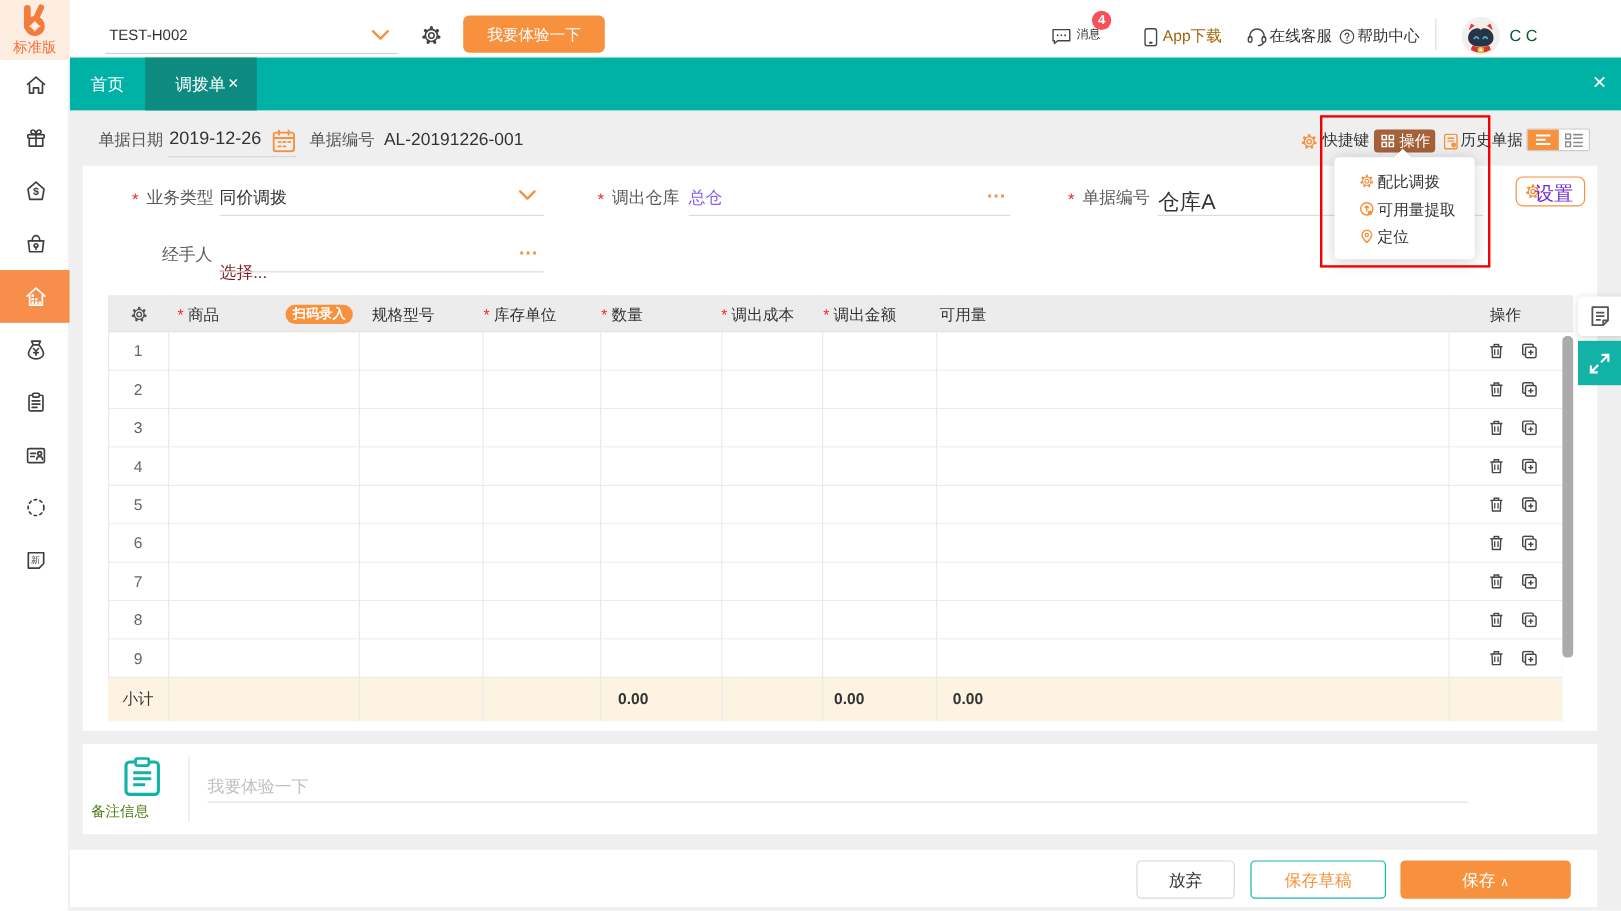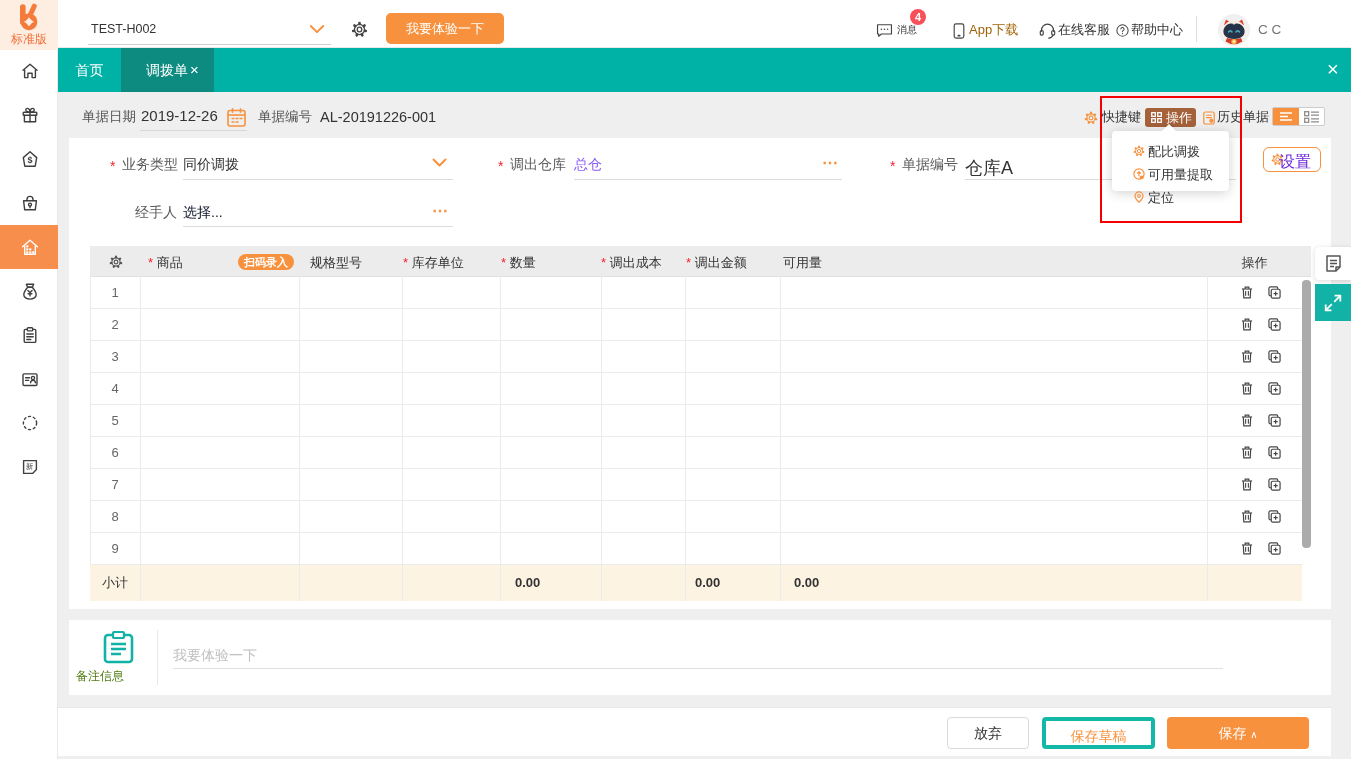--- a/index.html
+++ b/index.html
@@ -56,21 +56,21 @@
 <path d="M6 11 l2-5.5 5 3.5z" fill="#dd3a2c"></path>
     <path d="M26 11 l-2-5.5-5 3.5z" fill="#dd3a2c"></path>
 <ellipse cx="16" cy="17.5" rx="11.5" ry="11" fill="#f9ede2"></ellipse>
 <path d="M5.6 15.5 q2-5.5 7-6 q2.6-0.3 3.4 1.4 q0.8-1.7 3.4-1.4 q5 0.5 7 6 q0.8 4-1.6 6.5 q-2.8 3-8.8 3 t-8.8-3 q-2.4-2.5-1.6-6.5z" fill="#263349"></path>
 <path d="M10.6 18 q1.7-2.4 3.4 0" fill="none" stroke="#4fb3c6" stroke-width="1.5" stroke-linecap="round"></path>
     <path d="M18 18 q1.7-2.4 3.4 0" fill="none" stroke="#4fb3c6" stroke-width="1.5" stroke-linecap="round"></path>
 <path d="M7.6 27.5 q8.4 5.5 16.8 0 l-1.4-3.6 q-7 2.8-14 0z" fill="#d33a28"></path>
 <circle cx="16" cy="27.6" r="2.7" fill="#f5b63f"></circle>
     <circle cx="16" cy="27.6" r="1.1" fill="#fff"></circle>
 </svg>
-<div class="a" style="left:1258px;top:0;height:59px;line-height:59px;font-size:13.5px;color:#737373">C C</div>
+<div class="a" style="left:1258px;top:0;height:59px;line-height:59px;font-size:13.5px;color:#14532d">C C</div>
 
 <div class="a" style="left:58px;top:48px;width:1293px;height:44px;background:#00b2a6"></div>
 <div class="a" style="left:58px;top:48px;width:63px;height:44px;color:#fff;text-align:center;line-height:44px;font-size:14px">首页</div>
 <div class="a" style="left:121px;top:48px;width:93px;height:44px;background:#0d8b80"></div>
 <div class="a" style="left:146px;top:48px;height:44px;line-height:44px;color:#fff;font-size:14px">调拨单</div>
 <div class="a" style="left:190px;top:48px;height:44px;line-height:43px;color:#fff;font-size:15px">×</div>
 <div class="a" style="left:1327px;top:48px;width:24px;height:44px;color:#fff;font-size:20px;line-height:42px;font-weight:400">×</div>
 
 <div class="a" style="left:82px;top:104px;height:26px;line-height:26px;font-size:13.5px;color:#555">单据日期</div>
 <div class="a" style="left:141px;top:103px;height:26px;line-height:26px;font-size:15px;color:#333">2019-12-26</div>
@@ -142,21 +142,21 @@
 <div class="a" style="left:1263px;top:147px;width:58px;height:25px;border:1px solid #f7913d;border-radius:6px;background:#fff">
   <svg style="position:absolute;left:7px;top:5px" width="13" height="13" viewBox="0 0 20 20">
       <circle cx="10" cy="10" r="5.9" fill="none" stroke="#f7913d" stroke-width="1.6"></circle>
       <path d="M10.00 3.40 L10.00 2.40 M15.16 5.88 L15.94 5.26 M16.43 11.47 L17.41 11.69 M12.86 15.95 L13.30 16.85 M7.14 15.95 L6.70 16.85 M3.57 11.47 L2.59 11.69 M4.84 5.88 L4.06 5.26" stroke="#f7913d" stroke-width="3.1" stroke-linecap="round" fill="none"></path>
       <circle cx="10" cy="10" r="2.7" fill="none" stroke="#f7913d" stroke-width="1.6"></circle>
     </svg>
   <span style="position:absolute;left:15px;top:4px;font-size:16px;color:#6d28d9">设置</span>
 </div>
 
 <div class="a" style="left:135px;top:204px;font-size:14px;color:#5a5a5a">经手人</div>
-<div class="a" style="left:183px;top:204px;font-size:14px;color:#0f172a">选择...</div>
+<div class="a" style="left:183px;top:219px;font-size:14px;color:#7f1d1d">选择...</div>
 <div class="a" style="left:432px;top:201px;font-size:16px;color:#f7913d;font-weight:bold">⋯</div>
 <div class="a" style="left:183px;top:226px;width:270px;height:1px;background:#dcdcdc"></div>
 
 <div id="tablebox" class="a" style="left:90px;top:246px;width:983px;height:356px">
     <div style="position:absolute;left:0;top:0;width:1221px;height:31px;background:#ececec;border-bottom:1px solid #e0e0e0"></div>
     <div style="position:absolute;left:50px;top:0;width:1px;height:355px;background:#ebebeb"></div>
     <div style="position:absolute;left:209px;top:0;width:1px;height:355px;background:#ebebeb"></div>
     <div style="position:absolute;left:312px;top:0;width:1px;height:355px;background:#ebebeb"></div>
     <div style="position:absolute;left:410px;top:0;width:1px;height:355px;background:#ebebeb"></div>
     <div style="position:absolute;left:511px;top:0;width:1px;height:355px;background:#ebebeb"></div>
@@ -331,21 +331,21 @@
       <path d="M8 13 h15 M8 18 h15 M8 23 h10" stroke="#11b3a6" stroke-width="2.6"></path>
     </svg>
   <div style="position:absolute;left:7px;top:48px;font-size:12px;color:#4d7c0f">备注信息</div>
   <div style="position:absolute;left:88px;top:10px;width:1px;height:55px;background:#e8e8e8"></div>
   <div style="position:absolute;left:104px;top:27px;font-size:14px;color:#c0c0c0">我要体验一下</div>
   <div style="position:absolute;left:104px;top:48px;width:1050px;height:1px;background:#e0e0e0"></div>
 </div>
 
 <div class="a" style="left:58px;top:707px;width:1273px;height:49px;background:#fff;border-top:1px solid #e8e8e8"></div>
 <div class="a" style="left:947px;top:717px;width:82px;height:32px;background:#fff;border:1px solid #d9d9d9;border-radius:4px;text-align:center;line-height:30px;font-size:14px;color:#333">放弃</div>
-<div class="a" style="left:1042px;top:717px;width:113px;height:32px;background:#fff;border:4px solid #14b8a6;border-radius:4px;text-align:center;line-height:30px;font-size:14px;color:#f7913d">保存草稿</div>
+<div class="a" style="left:1042px;top:717px;width:113px;height:32px;background:#fff;border:1px solid #14b8a6;border-radius:4px;text-align:center;line-height:30px;font-size:14px;color:#f7913d">保存草稿</div>
 <div class="a" style="left:1167px;top:717px;width:142px;height:32px;background:#f7913d;border-radius:4px;text-align:center;line-height:32px;font-size:14px;color:#fff">保存 <span style="font-size:10px">∧</span></div>
 
 <div class="a" style="left:0;top:0;width:58px;height:759px;background:#fff;border-right:1px solid #e8e8e8"></div>
 <div class="a" style="left:0;top:0;width:58px;height:50px;background:#fdeee1">
   <svg style="position:absolute;left:0;top:0" width="58" height="50" viewBox="0 0 58 50">
     <path d="M22.8 7 L22.8 22" fill="none" stroke="#f47b3c" stroke-width="5.6" stroke-linecap="round"></path>
     <circle cx="29" cy="21.8" r="5.6" fill="none" stroke="#f47b3c" stroke-width="5.6"></circle>
     <path d="M34.2 6.2 L30 15.5" fill="none" stroke="#f47b3c" stroke-width="5" stroke-linecap="round"></path>
     <path d="M29 17.2 L31.2 20.2 34 21.8 31.2 23.4 29 26.4 26.8 23.4 24 21.8 26.8 20.2z" fill="#fdeee1"></path>
   </svg>
@@ -419,21 +419,21 @@
     </svg>
 </div>
 <div class="a" style="left:1315px;top:284px;width:36px;height:37px;background:#12b2a6">
   <svg style="position:absolute;left:9px;top:10px" width="18" height="18" viewBox="0 0 18 18">
       <path d="M10.6 1.7 h5.7 v5.7 M7.4 16.3 H1.7 v-5.7" fill="none" stroke="#fff" stroke-width="1.8"></path>
       <path d="M15.6 2.4 L10.2 7.8 M2.4 15.6 L7.8 10.2" stroke="#fff" stroke-width="1.8"></path>
       <path d="M10.2 7.8 h2.5 M10.2 7.8 v-2.5 M7.8 10.2 h-2.5 M7.8 10.2 v2.5" stroke="#fff" stroke-width="1.8" opacity="0"></path>
     </svg>
 </div>
 
-<div class="a" style="left:1112px;top:131px;width:117px;height:60px;background:#fff;border-radius:4px;box-shadow:0 2px 12px rgba(0,0,0,0.18)">
+<div class="a" style="left:1112px;top:131px;width:117px;height:85px;background:#fff;border-radius:4px;box-shadow:0 2px 12px rgba(0,0,0,0.18)">
   <div style="position:absolute;left:52px;top:-5px;width:10px;height:10px;background:#fff;transform:rotate(45deg);box-shadow:-2px -2px 4px rgba(0,0,0,0.06)"></div>
   <svg style="position:absolute;left:21px;top:14px" width="12" height="12" viewBox="0 0 20 20">
       <circle cx="10" cy="10" r="5.9" fill="none" stroke="#f7913d" stroke-width="1.6"></circle>
       <path d="M10.00 3.40 L10.00 2.40 M15.16 5.88 L15.94 5.26 M16.43 11.47 L17.41 11.69 M12.86 15.95 L13.30 16.85 M7.14 15.95 L6.70 16.85 M3.57 11.47 L2.59 11.69 M4.84 5.88 L4.06 5.26" stroke="#f7913d" stroke-width="3.1" stroke-linecap="round" fill="none"></path>
       <circle cx="10" cy="10" r="2.7" fill="none" stroke="#f7913d" stroke-width="1.6"></circle>
     </svg>
   <div style="position:absolute;left:36px;top:12px;font-size:13px;color:#333">配比调拨</div>
   <svg style="position:absolute;left:21px;top:37px" width="12" height="12" viewBox="0 0 16 16">
       <circle cx="8" cy="8" r="6.8" fill="none" stroke="#f7913d" stroke-width="1.6"></circle>
       <path d="M8 11 V5.5 M5.5 7.5 L8 5 l2.5 2.5" fill="none" stroke="#f7913d" stroke-width="1.6" stroke-linejoin="round"></path>

